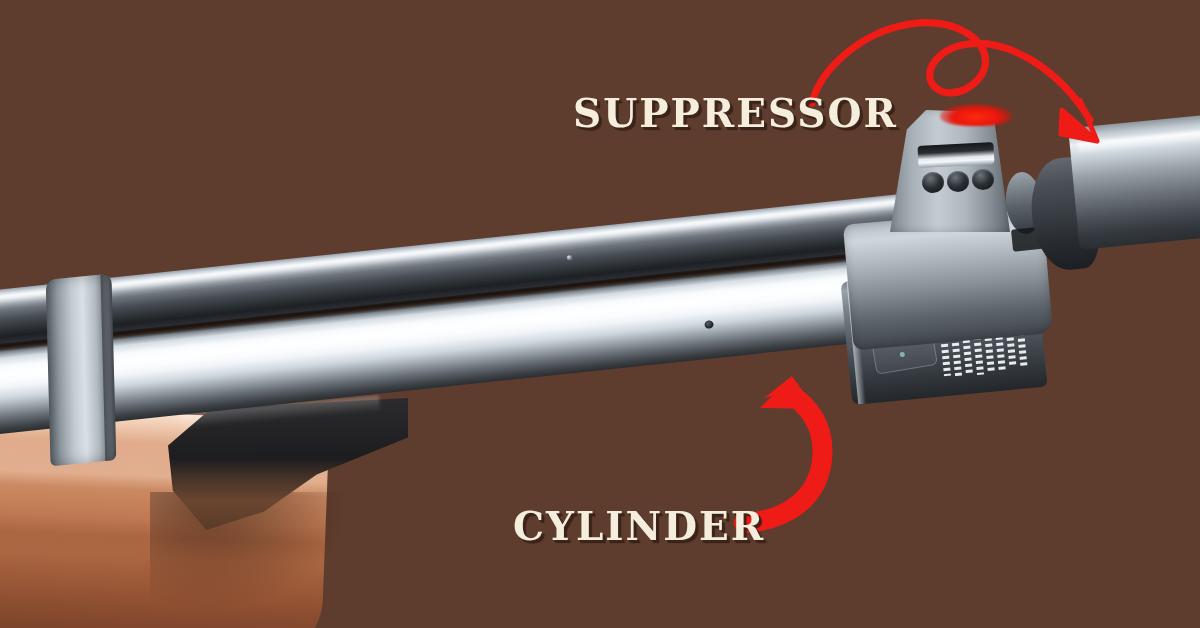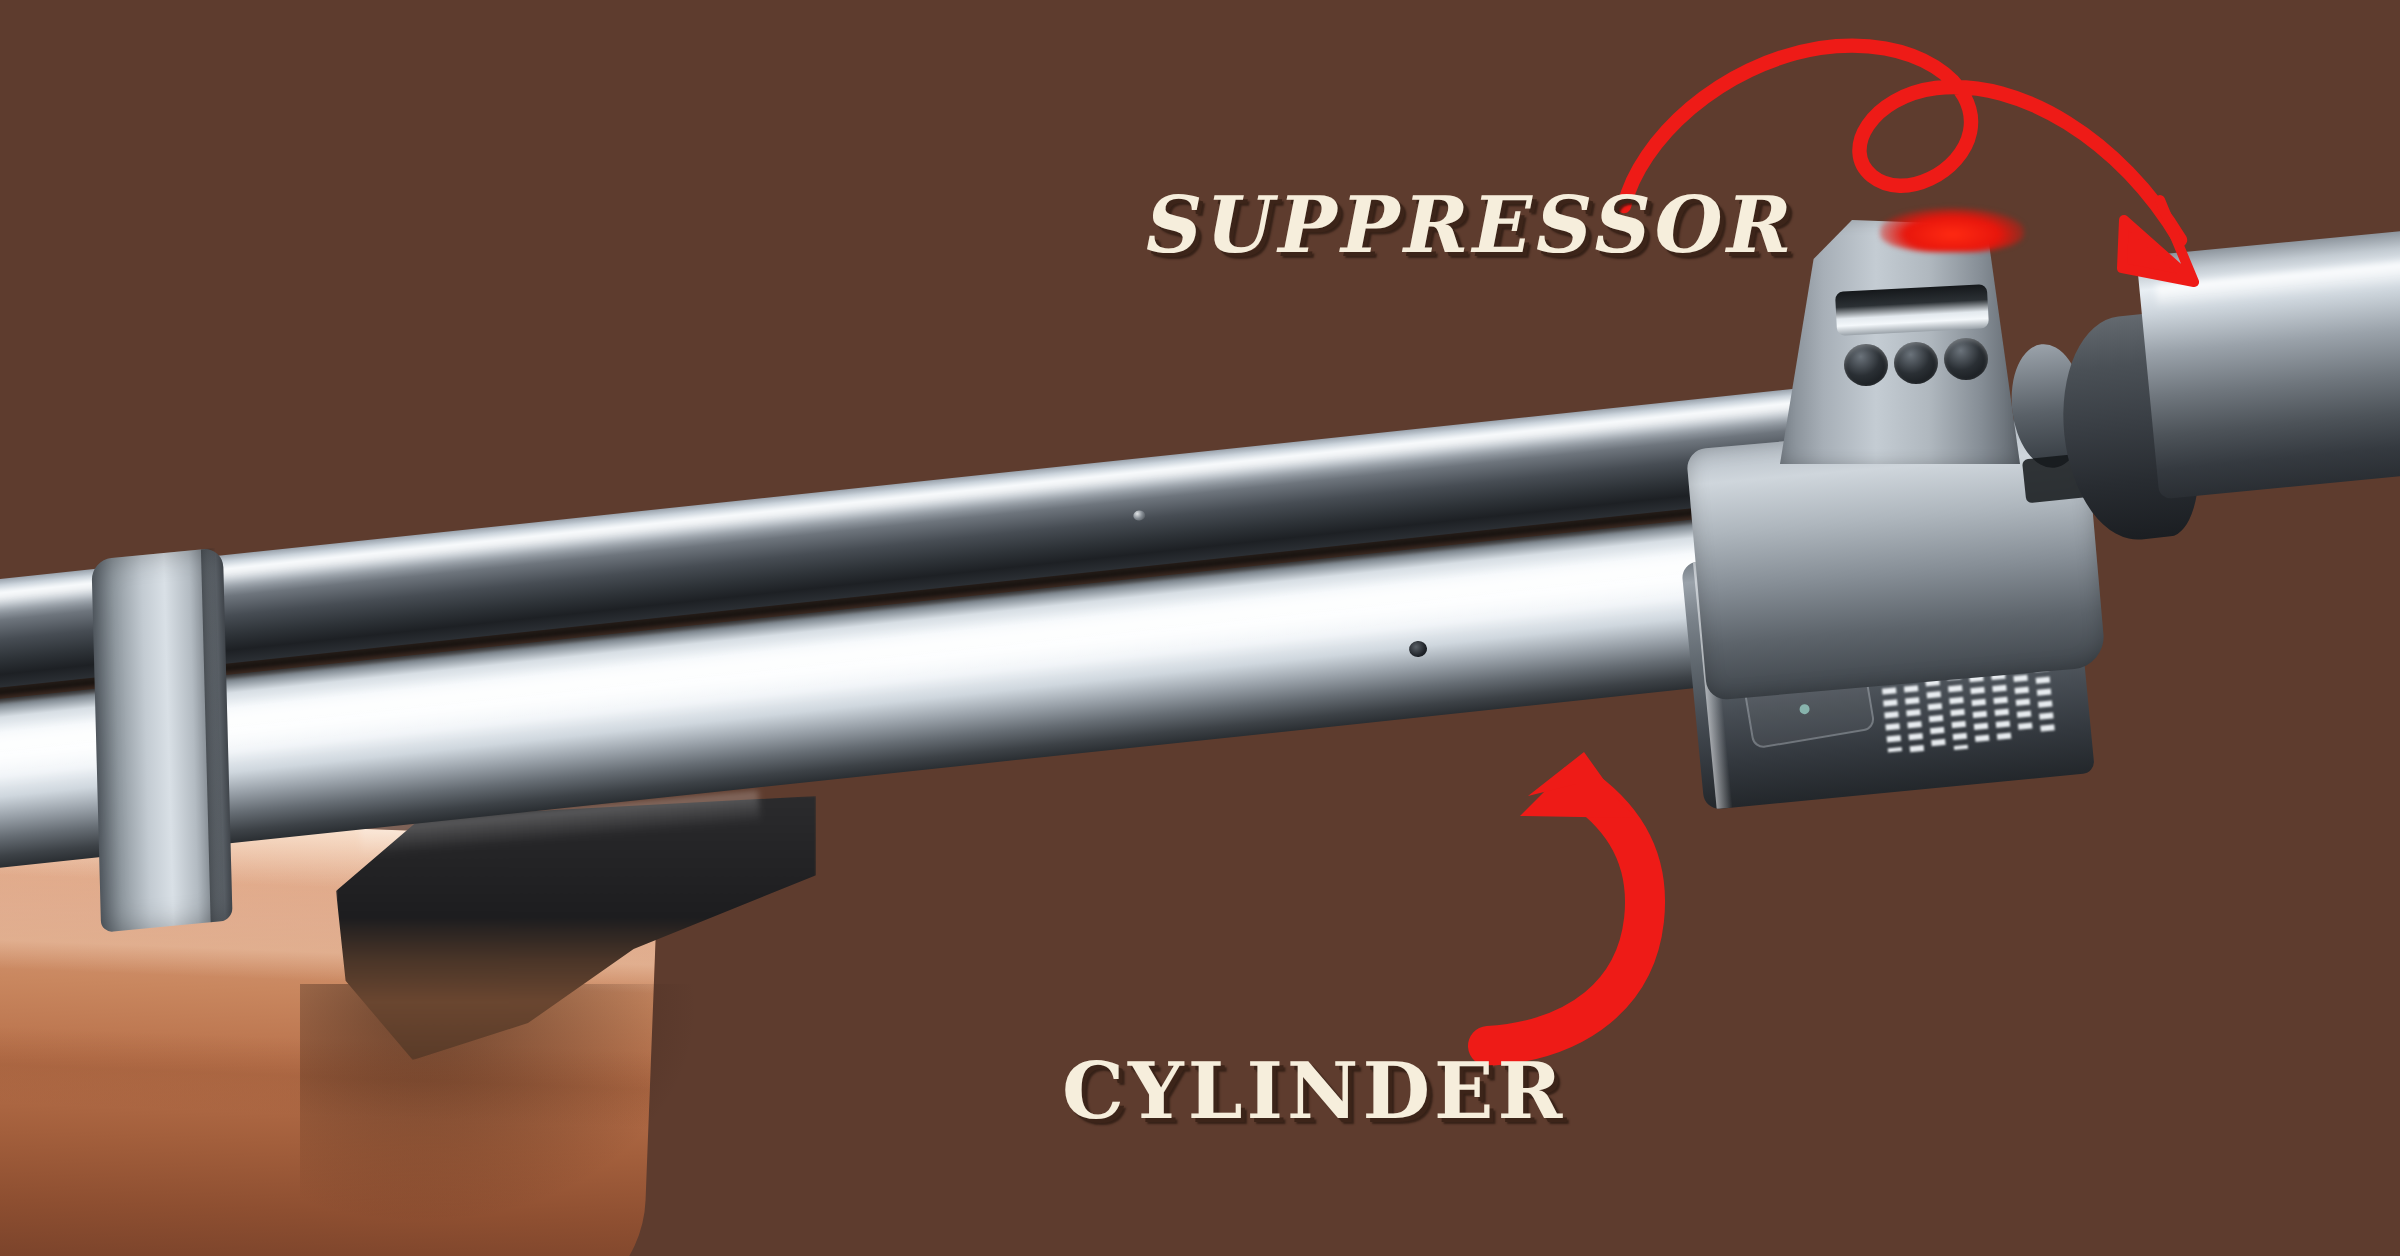--- a/index.html
+++ b/index.html
@@ -408,27 +408,25 @@
     letter-spacing: 2px;
     white-space: nowrap;
     text-shadow:
       2px 2px 0 #3c2419,
       3px 3px 1px rgba(40,24,16,.75);
   }
   #label-suppressor {
     left: 573px;
     top: 90px;
     font-size: 39px;
-    font-style: italic;
   }
   #label-cylinder {
-    left: 531px;
+    left: 513px;
     top: 503px;
     font-size: 39px;
-    margin-top: 20px;
   }
   svg.arrow-layer {
     position: absolute;
     inset: 0;
     width: 1200px;
     height: 628px;
   }
 </style>
 </head>
 <body>

